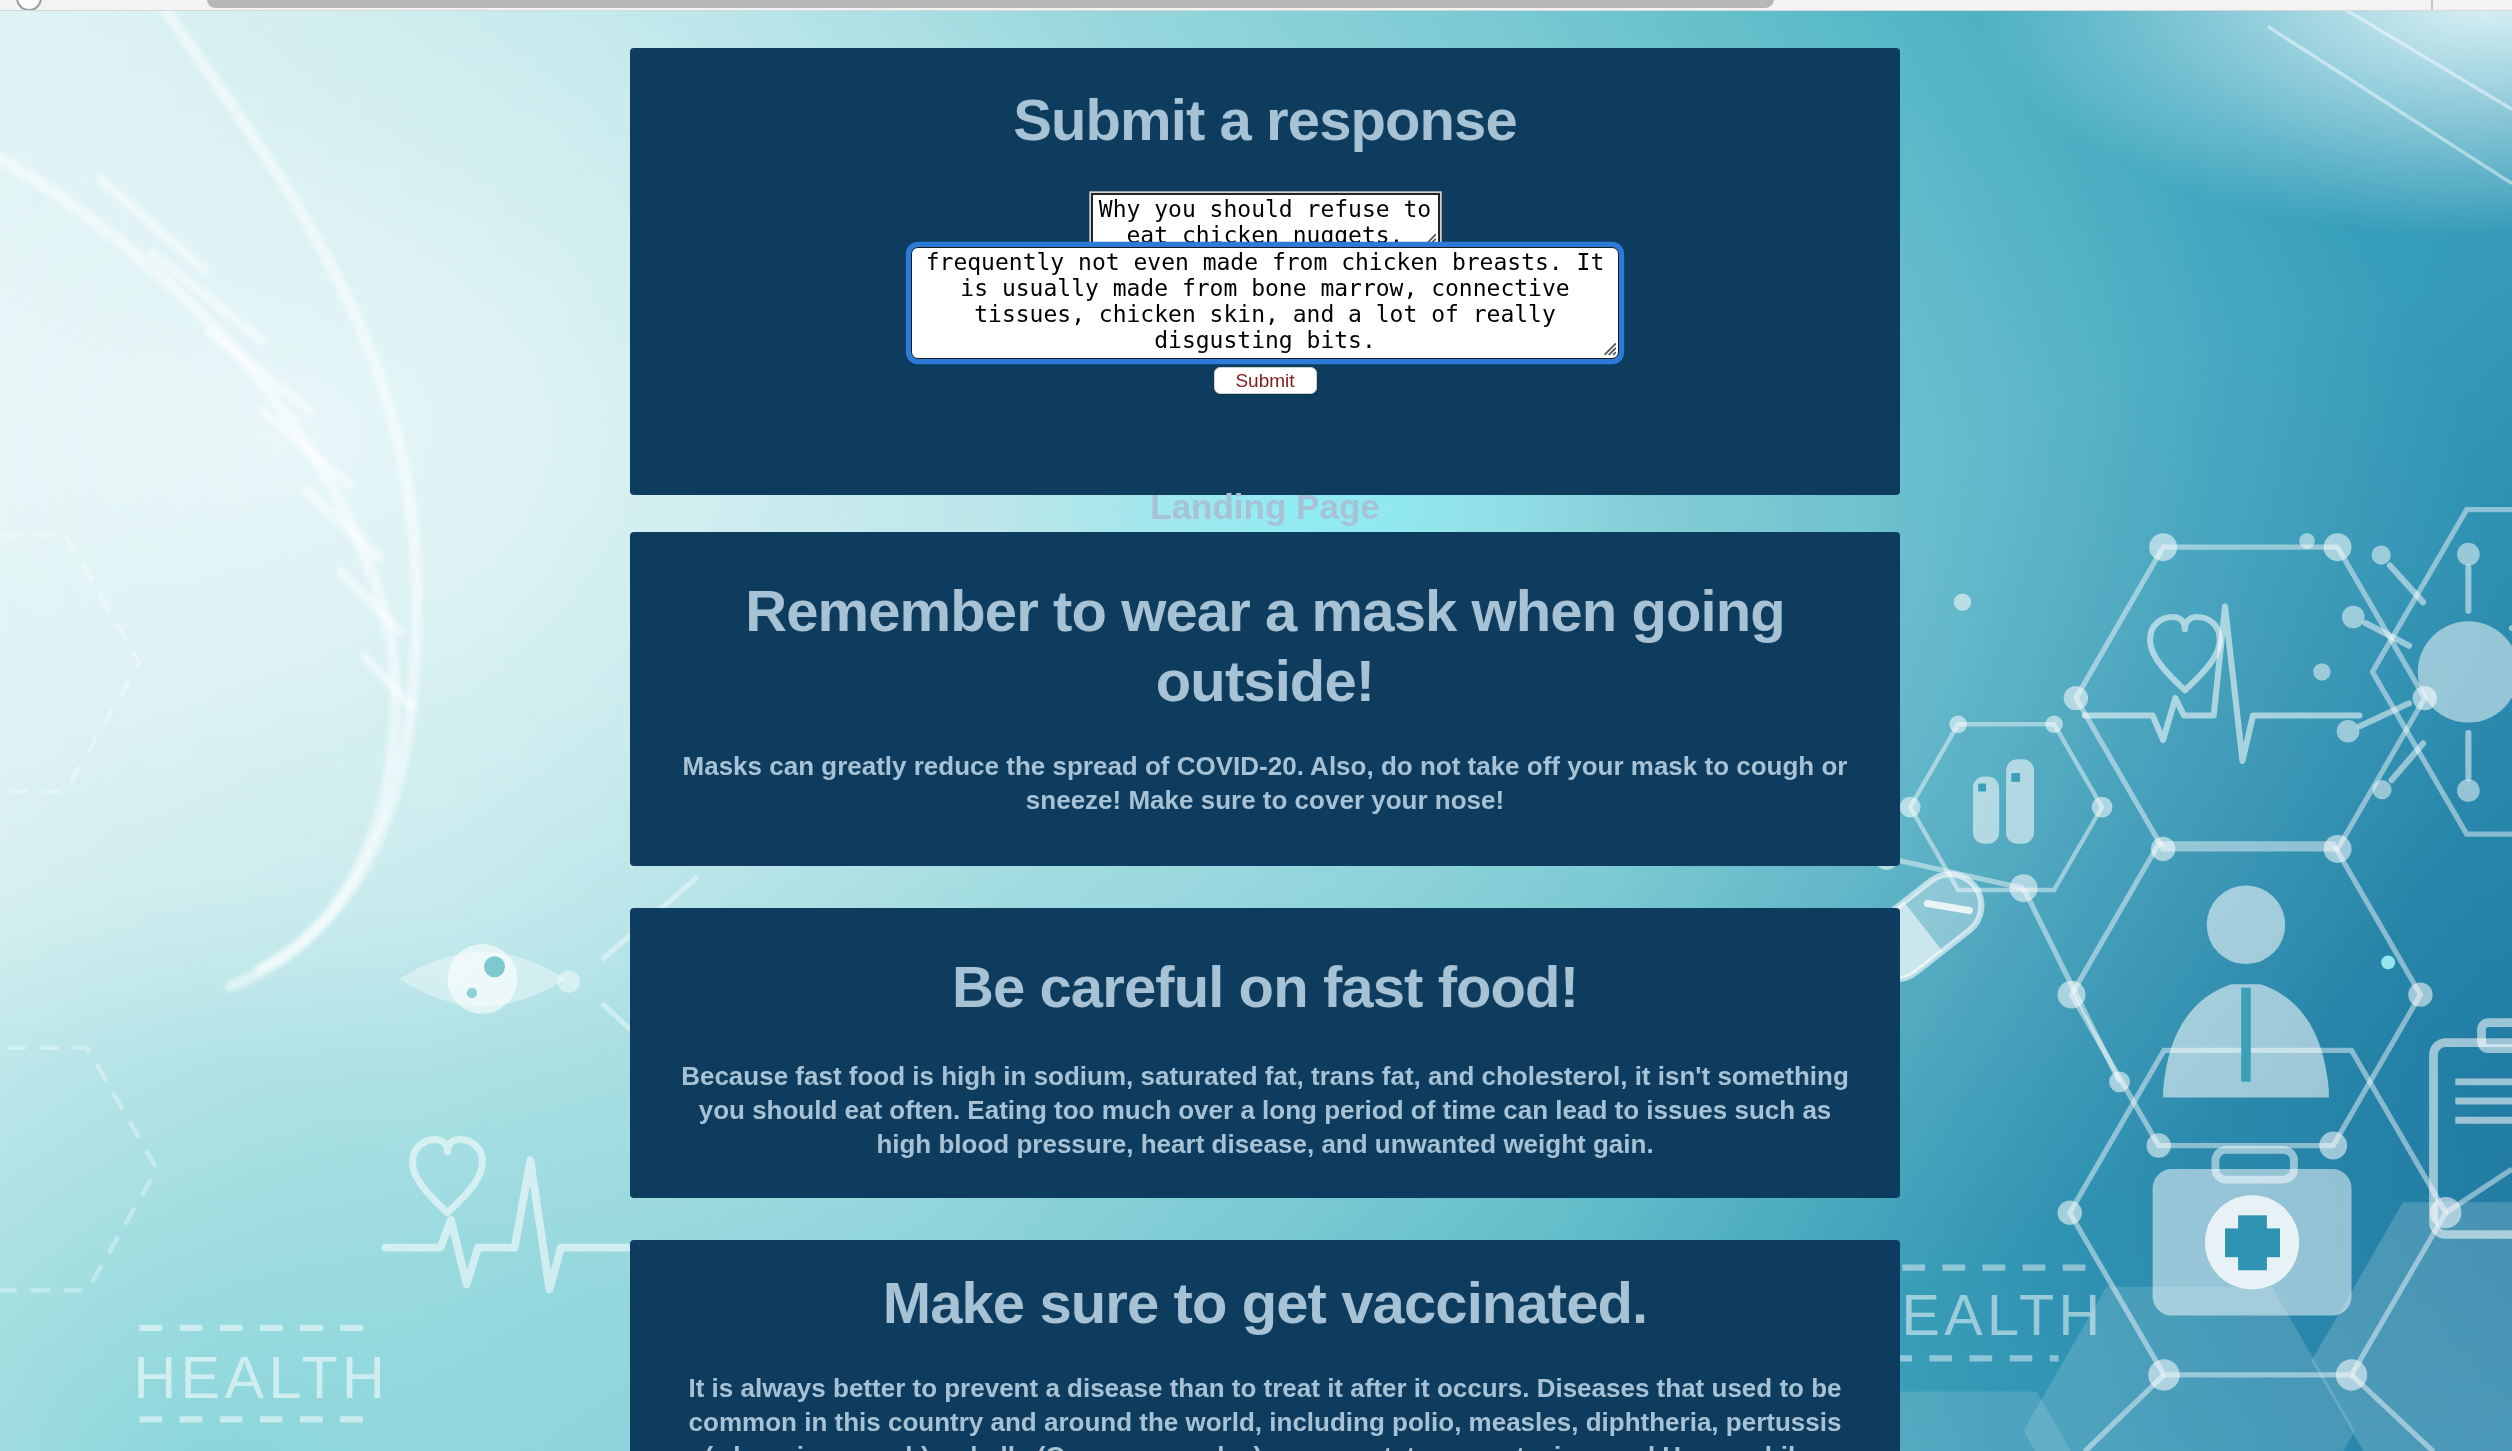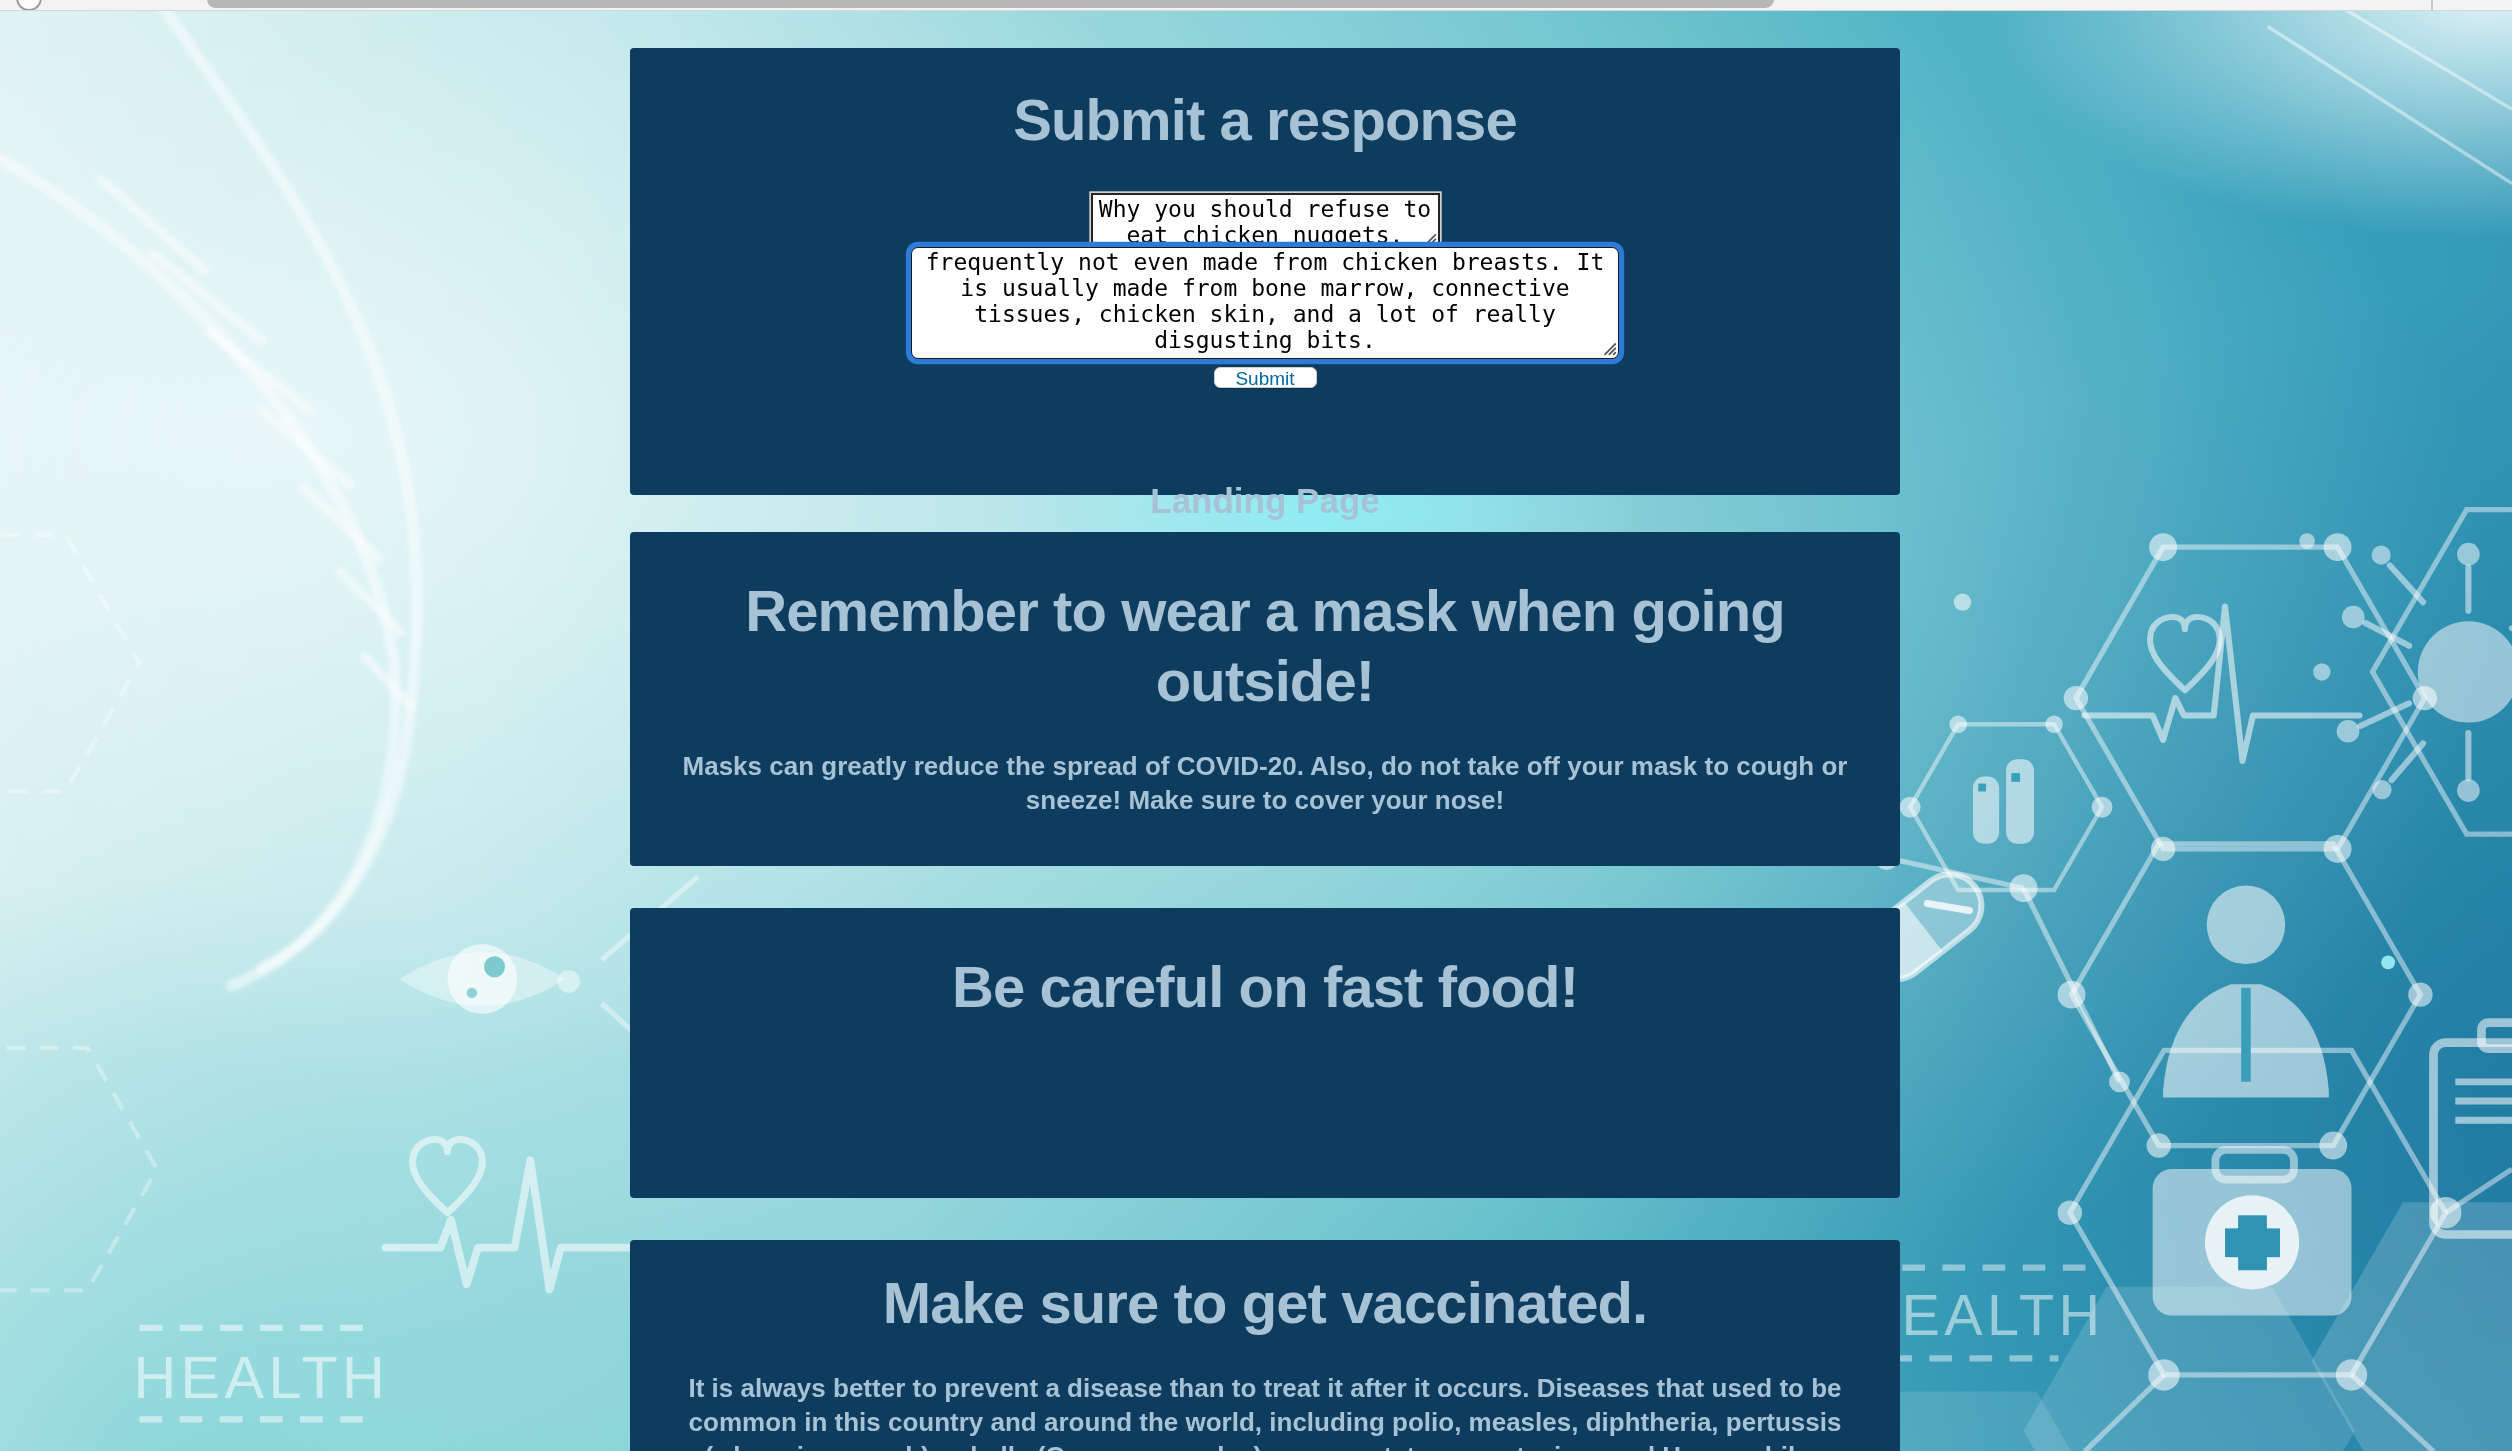--- a/index.html
+++ b/index.html
@@ -39,23 +39,23 @@
   .form-card{margin-top:37px;height:447px;padding-top:37px;}
   .ta-wrap{position:relative;width:fit-content;margin:0 auto;}
   .ta-wrap.subject{margin-top:38px;}
   .ta-wrap.bodytext{margin-top:-2.6px;}
   textarea.ta{display:block;resize:none;overflow:hidden;background:#fff;color:var(--mono-text);
     font-family:"DejaVu Sans Mono", monospace;font-size:23px;line-height:26px;text-align:center;}
   textarea.subject{width:349px;height:56px;border:2.6px solid #242424;box-shadow:0 0 0 1.7px #d2d2d2;padding:0.9px 1.7px;}
   textarea.bodytext{width:708px;height:112px;border:1.7px solid #1a1a1a;border-radius:7px;
     box-shadow:0 0 0 5.2px var(--focus-ring);padding:1.7px 3.5px;position:relative;}
   .grip{position:absolute;right:2.6px;bottom:2.6px;pointer-events:none;}
-  button.submit{display:block;margin:8.7px auto 0;width:103px;height:21px;background:var(--button-bg);
+  button.submit{display:block;margin:8.7px auto 0;width:103px;height:27px;background:var(--button-bg);
     border:0.9px solid #cfcfcf;border-radius:6.1px;font-family:"Liberation Sans",sans-serif;
-    font-size:19px;color:#0369a1;box-shadow:0 0.9px 0.9px rgba(0,0,0,.18);}
+    font-size:19px;color:#7f1d1d;box-shadow:0 0.9px 0.9px rgba(0,0,0,.18);}
   .landing{margin-top:93px;font-size:35px;font-weight:700;cursor:pointer;}
   .info-card{margin-top:37px;padding:44px 26px 21px;}
   .card2{height:334px;}
   .card3{margin-top:42px;height:290px;padding-top:44px;}
   .card3 p{margin-top:37px;}
   .card4{margin-top:42px;height:523px;padding-top:28px;}
 </style>
 </head>
 <body>
 
@@ -264,20 +264,21 @@
     <div class="landing">Landing Page</div>
   </section>
 
   <section class="card info-card card2">
     <h2>Remember to wear a mask when going outside!</h2>
     <p>Masks can greatly reduce the spread of COVID-20. Also, do not take off your mask to cough or sneeze! Make sure to cover your nose!</p>
   </section>
 
   <section class="card info-card card3">
     <h2>Be careful on fast food!</h2>
+    <p>Because fast food is high in sodium, saturated fat, trans fat, and cholesterol, it isn't something you should eat often. Eating too much over a long period of time can lead to issues such as high blood pressure, heart disease, and unwanted weight gain.</p>
   </section>
 
   <section class="card info-card card4">
     <h2>Make sure to get vaccinated.</h2>
     <p>It is always better to prevent a disease than to treat it after it occurs. Diseases that used to be common in this country and around the world, including polio, measles, diphtheria, pertussis (whooping cough), rubella (German measles), mumps, tetanus, rotavirus and Haemophilus influenzae type b (Hib) can now be prevented by vaccination. Thanks to</p>
   </section>
 
 </main>
 
 

